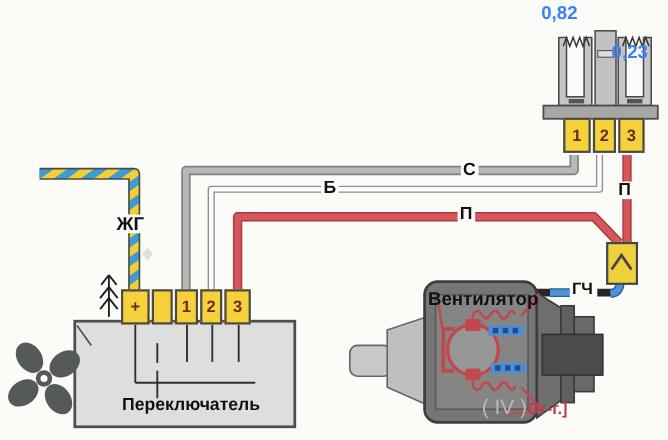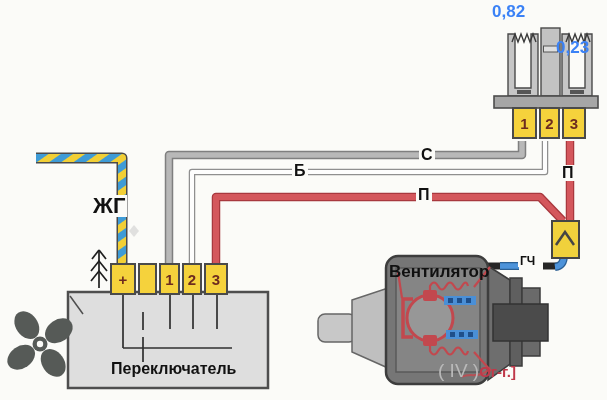--- a/index.html
+++ b/index.html
@@ -9,26 +9,26 @@
     font-family:"Liberation Sans","DejaVu Sans",sans-serif;
   }
   #wiring-svg{position:absolute;left:0;top:0;z-index:1;}
   .lbl{position:absolute;z-index:3;color:#111;font-weight:bold;white-space:nowrap;}
   .wire-tag{background:#fbfbf8;padding:0 2px;line-height:1;}
   .supply{left:6px;top:113px;font-size:24px;}
   .res-title{left:374px;top:28px;font-size:20px;}
   .res-val{font-size:17px;color:#3b82f6;}
   .val-left{left:492px;top:2px;}
   .val-right{left:556px;top:2px;margin-top:36px;}
-  .tag-zhg{left:91px;top:195px;font-size:22px;}
+  .tag-zhg{left:104px;top:195px;font-size:17px;}
   .tag-s{left:419px;top:147px;font-size:16px;}
   .tag-b{left:292px;top:163px;font-size:16px;}
   .tag-p-top{left:416px;top:187px;font-size:16px;}
   .tag-p-right{left:560px;top:165px;font-size:16px;}
-  .tag-gch{left:518px;top:255px;font-size:12px;}
+  .tag-gch{left:518px;top:255px;font-size:15px;}
   .fan-title{left:389px;top:230px;font-size:17px;margin-top:32px;}
   .switch-title{left:111px;top:360px;font-size:16px;}
   .terminal{
     position:absolute;z-index:2;box-sizing:border-box;
     background:#f5d23c;border:2px solid #4a4a4a;
     color:#6d2b1f;font-weight:bold;font-size:15px;
     display:flex;align-items:center;justify-content:center;
     height:32px;
   }
   .rt{top:107px;}

